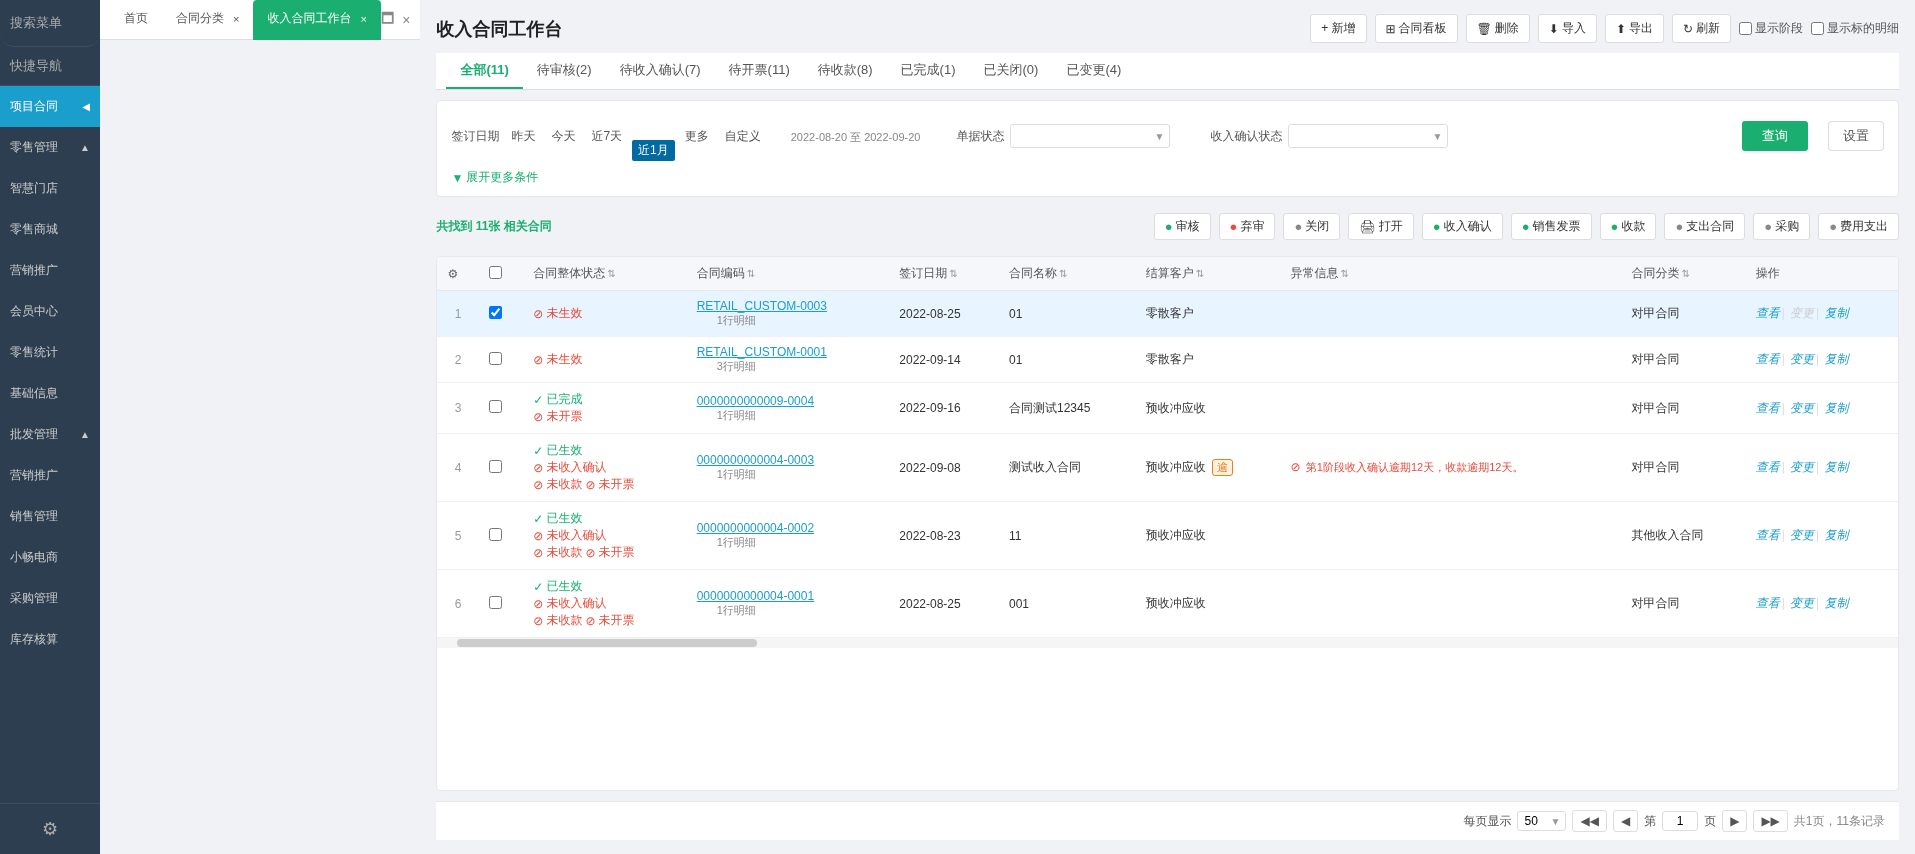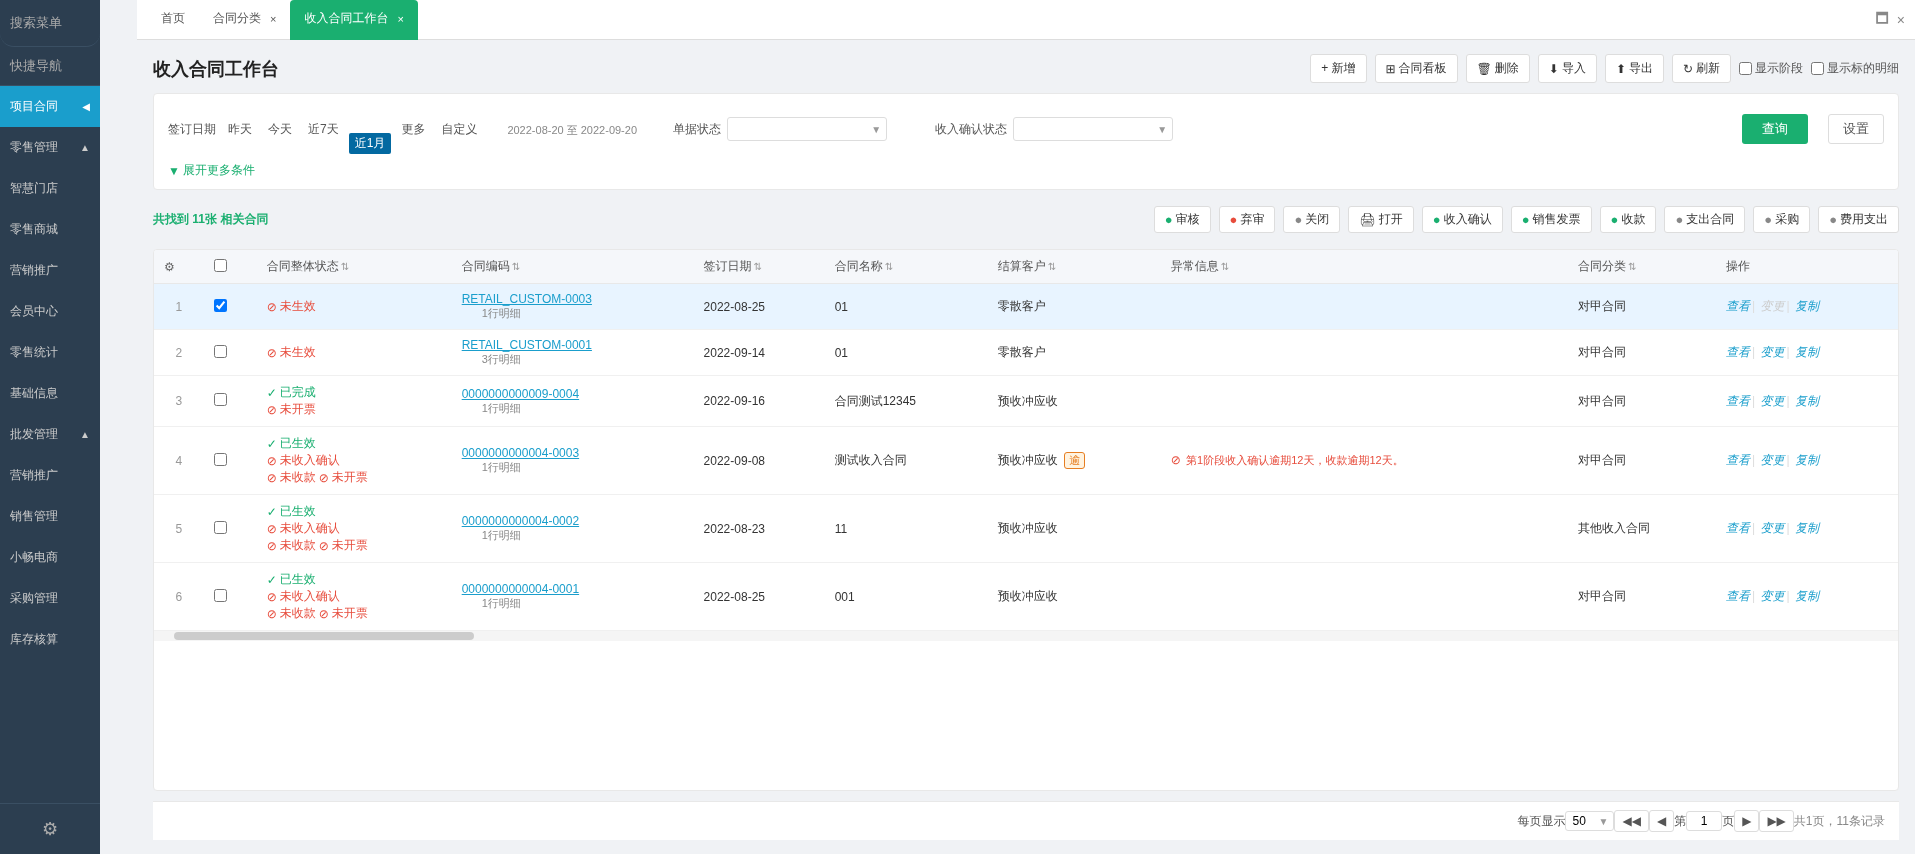--- a/index.html
+++ b/index.html
@@ -9,21 +9,21 @@
     .sidebar { width: 100px; background: #2c3e50; color: #ccc; display: flex; flex-direction: column; height: 100%; flex-shrink: 0; }
     .sidebar-search { padding: 14px 10px; color: #aaa; font-size: 13px; cursor: pointer; border-bottom: 1px solid #3a4f63; border-radius: 14px; }
     .sidebar-nav { padding: 10px 10px; color: #aaa; font-size: 13px; border-bottom: 1px solid #3a4f63; }
     .sidebar-item { padding: 12px 10px; color: #ccc; font-size: 13px; cursor: pointer; display: flex; align-items: center; justify-content: space-between; }
     .sidebar-item.active { background: #1a9ecc; color: #fff; }
     .sidebar-item .arrow { font-size: 10px; }
     .sidebar-bottom { margin-top: auto; padding: 14px 10px; display: flex; justify-content: center; border-top: 1px solid #3a4f63; }
     .sidebar-gear { color: #aaa; font-size: 18px; cursor: pointer; }
 
     
-    .main { flex: 1; display: flex; flex-direction: column; overflow: hidden; padding-left: 37px; }
+    .main { flex: 1; display: flex; flex-direction: row; overflow: hidden; }
 
     
     .tab-bar { background: #fff; display: flex; align-items: center; border-bottom: 1px solid #ddd; padding: 0 10px; height: 40px; flex-shrink: 0; }
     .tab { padding: 0 14px; height: 40px; display: flex; align-items: center; cursor: pointer; color: #555; font-size: 13px; border-bottom: 2px solid transparent; gap: 5px; }
     .tab.active { background: #1aaf70; color: #fff; border-radius: 4px 4px 0 0; }
     .tab .close-x { font-size: 11px; margin-left: 4px; }
     .tab-end { margin-left: auto; display: flex; gap: 8px; align-items: center; }
     .tab-end-btn { color: #888; font-size: 14px; cursor: pointer; }
 
     
@@ -80,21 +80,21 @@
     .status-warn { color: #e74c3c; display: flex; align-items: center; gap: 3px; }
     .link { color: #1a9ecc; text-decoration: underline; cursor: pointer; }
     .sub-text { color: #888; font-size: 11px; margin-left: 20px; }
     .op-btn { color: #1a9ecc; cursor: pointer; font-style: italic; }
     .op-sep { color: #ddd; margin: 0 2px; }
     .alert-text { color: #e74c3c; font-size: 11px; }
     .alert-icon { color: #e74c3c; margin-right: 2px; }
 
     
     .table-footer { display: flex; align-items: center; justify-content: space-between; padding: 8px 14px; background: #fff; border-top: 1px solid #e8e8e8; flex-shrink: 0; }
-    .pagination { display: flex; align-items: center; color: #555; }
+    .pagination { display: flex; align-items: center; gap: 6px; color: #555; }
     .page-size-select { padding: 2px 20px 2px 6px; border: 1px solid #ddd; border-radius: 3px; background: #fff; appearance: none; cursor: pointer; }
     .page-btn { padding: 3px 7px; border: 1px solid #ddd; background: #fff; border-radius: 3px; cursor: pointer; color: #555; font-size: 12px; }
     .page-input { width: 36px; padding: 2px 4px; border: 1px solid #ddd; border-radius: 3px; text-align: center; }
     .page-total { color: #888; font-size: 12px; }
 
     
     .horizontal-scroll { height: 10px; background: #f5f5f5; display: flex; align-items: center; }
     .scroll-thumb { height: 8px; width: 300px; background: #ccc; border-radius: 4px; margin-left: 20px; cursor: pointer; }
 
     .sort-icon { color: #999; font-size: 10px; margin-left: 2px; }
@@ -208,20 +208,30 @@
           <input type="checkbox" style="">
           <span>显示阶段</span>
         </label>
         <label class="header-checkbox-label">
           <input type="checkbox" style="">
           <span>显示标的明细</span>
         </label>
       </div>
     </div>
 
+    <div class="filter-tabs">
+      <div class="filter-tab active">全部(11)</div>
+      <div class="filter-tab">待审核(2)</div>
+      <div class="filter-tab">待收入确认(7)</div>
+      <div class="filter-tab">待开票(11)</div>
+      <div class="filter-tab">待收款(8)</div>
+      <div class="filter-tab">已完成(1)</div>
+      <div class="filter-tab">已关闭(0)</div>
+      <div class="filter-tab">已变更(4)</div>
+    </div>
 
     <div class="search-bar">
       <div class="search-row">
         <div class="search-field">
           <span class="search-label">签订日期</span>
           <div class="date-options">
             <span class="date-opt">昨天</span>
             <span class="date-opt">今天</span>
             <span class="date-opt">近7天</span>
             <span class="date-opt active">近1月</span>
@@ -234,21 +244,21 @@
         </div>
         <div class="search-field" style="margin-left:20px">
           <span class="search-label">单据状态</span>
           <div class="select-wrapper">
             <select class="search-select">
               <option></option>
             </select>
             <span class="select-arrow">▼</span>
           </div>
         </div>
-        <div class="search-field" style="margin-left:32px">
+        <div class="search-field" style="margin-left:24px">
           <span class="search-label">收入确认状态</span>
           <div class="select-wrapper">
             <select class="search-select">
               <option></option>
             </select>
             <span class="select-arrow">▼</span>
           </div>
         </div>
         <div class="search-actions">
           <button class="btn-primary">查询</button>

